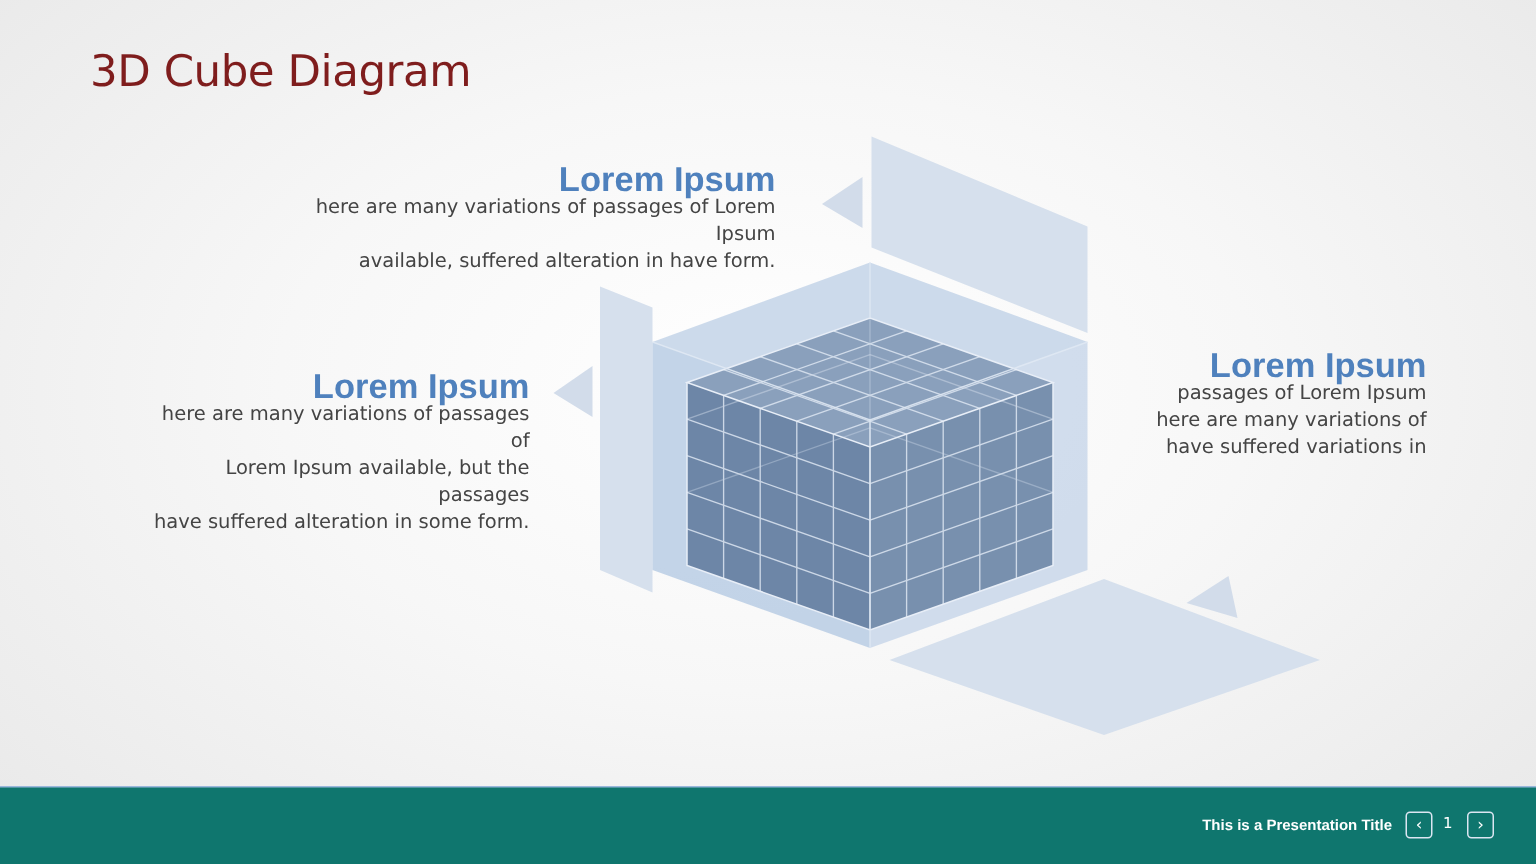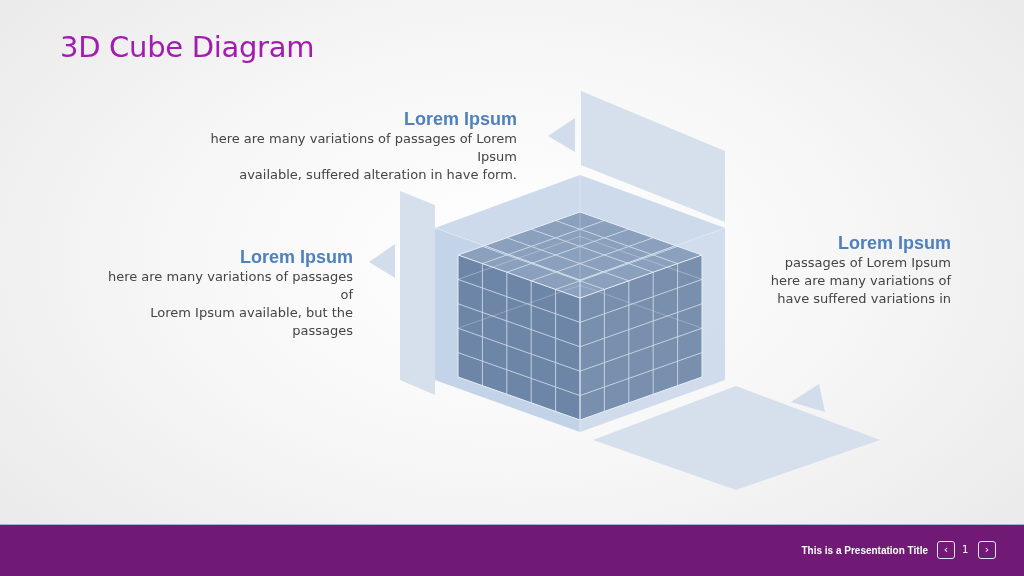--- a/index.html
+++ b/index.html
@@ -5,40 +5,40 @@
   * { margin: 0; padding: 0; box-sizing: border-box; }
   html, body { width: 1024px; height: 576px; overflow: hidden; }
   body {
     position: relative;
     background: radial-gradient(ellipse at 50% 45%, #ffffff 0%, #f7f7f7 45%, #e8e8e8 100%);
     font-family: "Liberation Sans", sans-serif;
   }
   .slide-title {
     position: absolute; left: 60px; top: 30px;
     font-family: "DejaVu Sans", sans-serif;
-    font-size: 29px; color: #a21caf; letter-spacing: -0.3px;
+    font-size: 29px; color: #7f1d1d; letter-spacing: -0.3px;
   }
   .callout { position: absolute; }
   .callout .heading {
     font-family: "Liberation Sans", sans-serif;
-    font-weight: bold; font-size: 18px; color: #4f81bd;
+    font-weight: bold; font-size: 23px; color: #4f81bd;
     line-height: 22px;
   }
   .callout .body {
     font-family: "DejaVu Sans", sans-serif;
     font-size: 13px; color: #444; line-height: 18px;
   }
   .right-align { text-align: right; }
   #callout-top { left: 180px; top: 108px; width: 337px; }
   #callout-left { left: 100px; top: 246px; width: 253px; }
   #callout-right { left: 760px; top: 232px; width: 191px; }
   .diagram { position: absolute; left: 0; top: 0; width: 1024px; height: 576px; }
   .footer {
     position: absolute; left: 0; top: 524px; width: 1024px; height: 52px;
-    background: #701a75; border-top: 1px solid #9ab7dc;
+    background: #0f766e; border-top: 1px solid #9ab7dc;
   }
   .footer-title {
     position: absolute; right: 96px; top: 20px;
     font-family: "Liberation Sans", sans-serif; font-weight: bold;
     font-size: 10px; color: #fff;
   }
   .nav-btn {
     position: absolute; top: 16px; width: 18px; height: 18px;
     border: 1px solid #dce6f2; border-radius: 3px;
     color: #fff; font-size: 11px; line-height: 16px; text-align: center;
@@ -138,20 +138,21 @@
     <div>here are many variations of passages of Lorem Ipsum</div>
     <div>available, suffered alteration in have form.</div>
   </div>
 </div>
 
 <div class="callout right-align" id="callout-left">
   <div class="heading">Lorem Ipsum</div>
   <div class="body">
     <div>here are many variations of passages of</div>
     <div>Lorem Ipsum available, but the passages</div>
+    <div>have suffered alteration in some form.</div>
   </div>
 </div>
 
 <div class="callout right-align" id="callout-right">
   <div class="heading">Lorem Ipsum</div>
   <div class="body">
     <div>passages of Lorem Ipsum</div>
     <div>here are many variations of</div>
     <div>have suffered variations in</div>
   </div>

